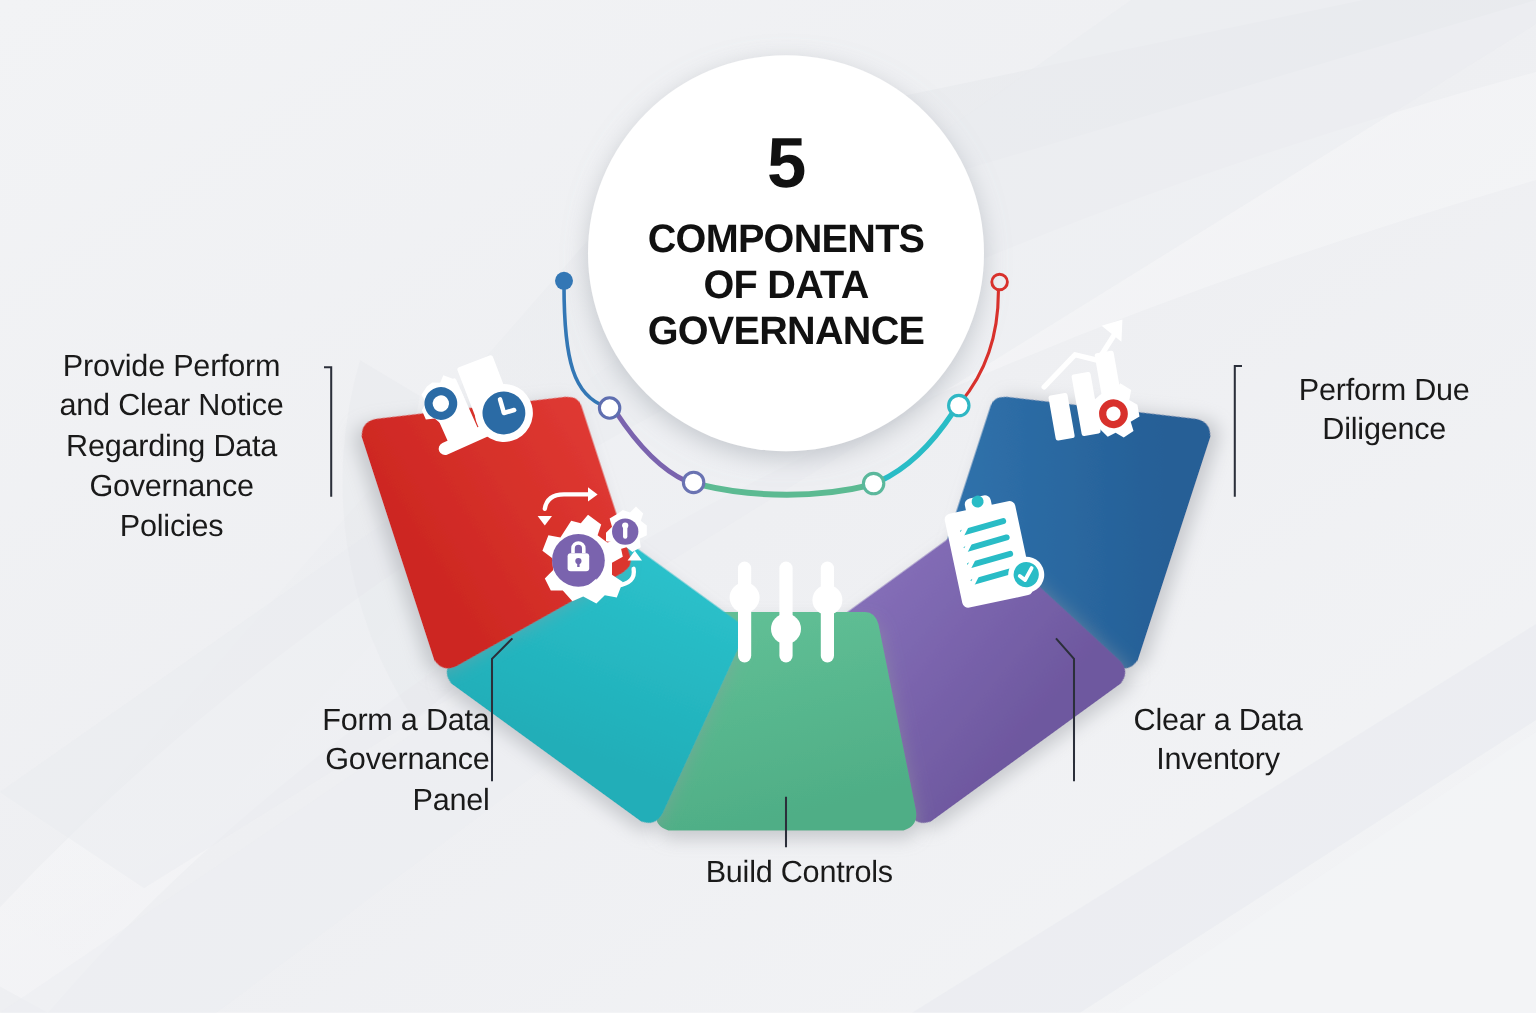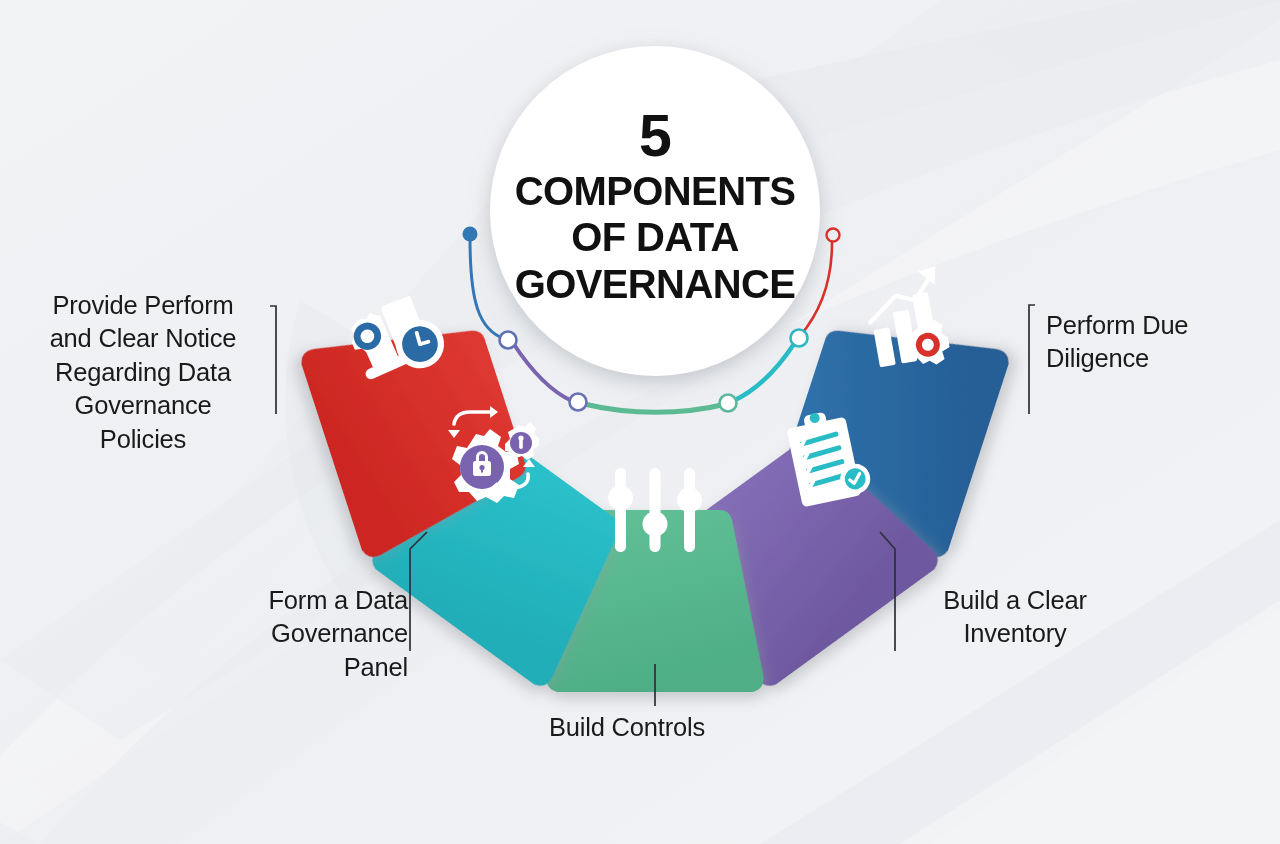--- a/index.html
+++ b/index.html
@@ -36,59 +36,59 @@
   #label-notice {
     left: 18px;
     top: 289px;
     width: 250px;
     text-align: center;
   }
   #label-diligence {
     left: 1046px;
     top: 309px;
     width: 215px;
-    text-align: left;
+    text-align: center;
   }
   #label-panel {
     left: 208px;
     top: 584px;
     width: 200px;
     text-align: right;
   }
   #label-inventory {
     left: 915px;
     top: 584px;
     width: 200px;
     text-align: center;
   }
   #label-controls {
-    left: 549px;
+    left: 524px;
     top: 711px;
     width: 220px;
-    text-align: left;
+    text-align: right;
   }
   #center-title {
     position: absolute;
     left: 500px;
     top: 108px;
     width: 310px;
     text-align: center;
     color: #111111;
   }
   #center-number {
     font-size: 59px;
     font-weight: bold;
     line-height: 0.95;
     letter-spacing: -1px;
     display: block;
   }
   #center-sub {
     display: block;
-    margin-top: 4px;
-    font-size: 40px;
+    margin-top: 16px;
+    font-size: 33px;
     font-weight: bold;
     line-height: 1.16;
     letter-spacing: -0.6px;
     white-space: pre-line;
   }
 </style>
 </head>
 <body>
 
 <div id="stage">
@@ -330,19 +330,19 @@
 Regarding Data
 Governance
 Policies</div>
 
   <div class="label-block" id="label-panel">Form a Data
 Governance
 Panel</div>
 
   <div class="label-block" id="label-controls">Build Controls</div>
 
-  <div class="label-block" id="label-inventory">Build a Clear
+  <div class="label-block" id="label-inventory">Clear a Data
 Inventory</div>
 
   <div class="label-block" id="label-diligence">Perform Due
 Diligence</div>
 
 </div>
 
 </body></html>

